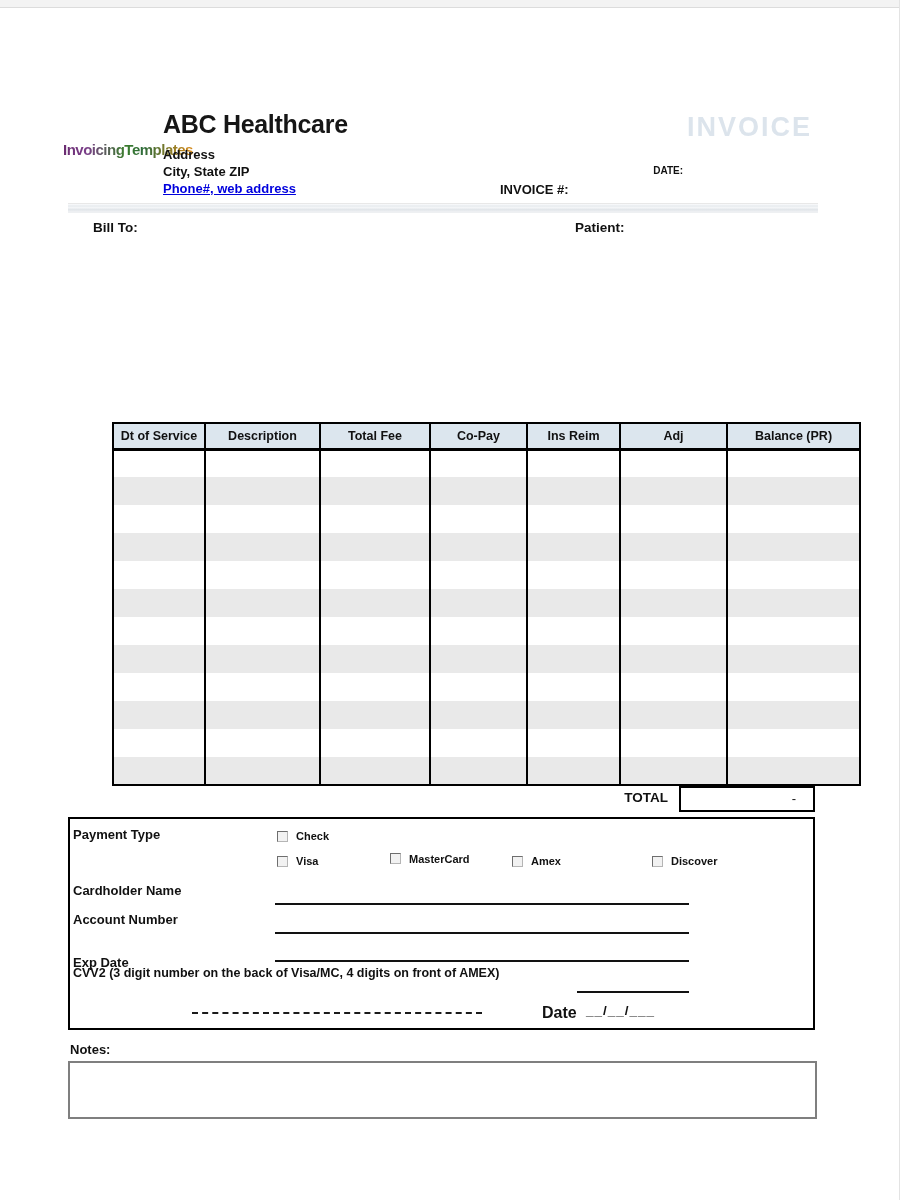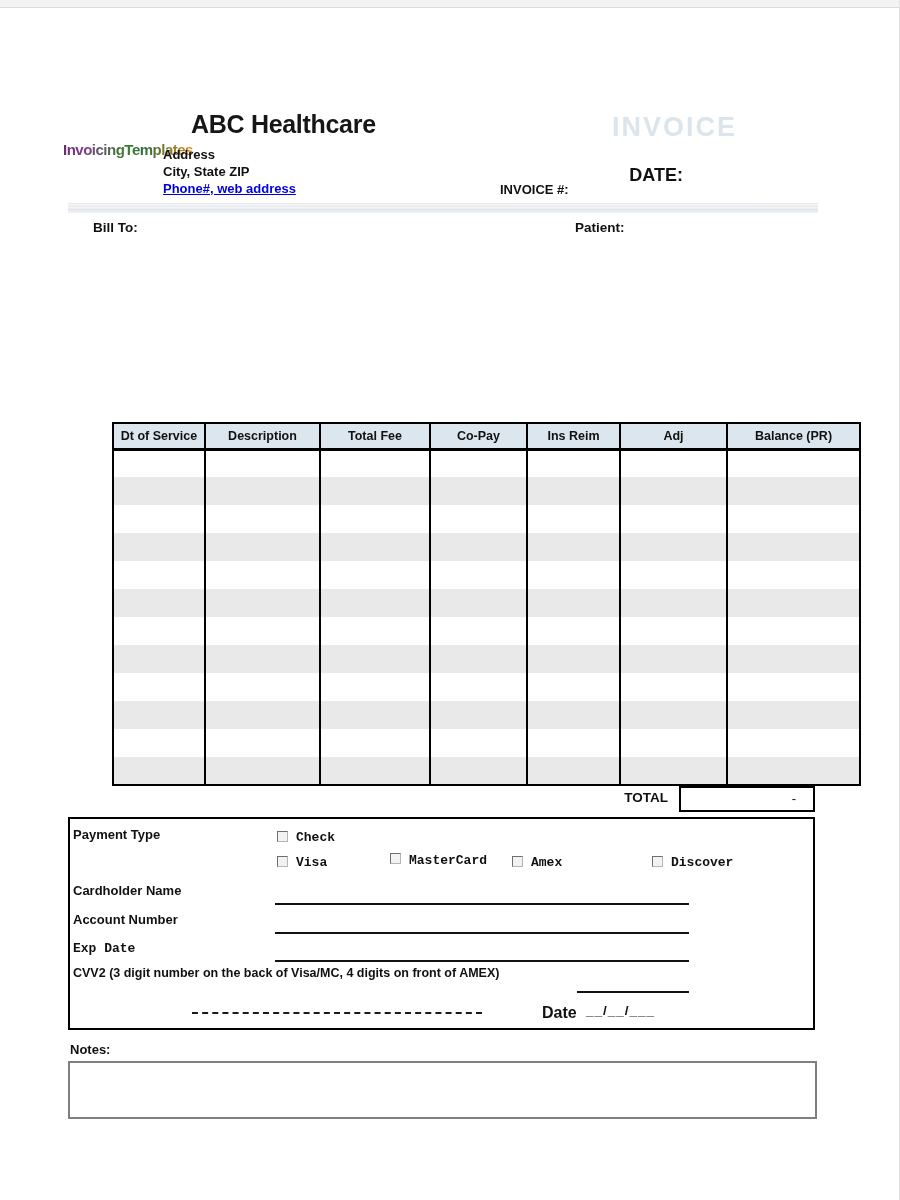--- a/index.html
+++ b/index.html
@@ -9,27 +9,27 @@
           border-right:1px solid #e3e3e3; }
   .abs { position:absolute; }
 
   
   .top-strip { left:0; top:0; width:900px; height:8px; background:#f3f3f3; border-bottom:1px solid #dcdcdc; }
 
   
   .logo { left:63px; top:141px; font-size:15px; font-weight:bold; letter-spacing:-0.5px;
           background:linear-gradient(90deg,#6a2c70 0%,#7b3f8a 18%,#3a7d2c 48%,#2e6b3a 62%,#d98a1a 100%);
           -webkit-background-clip:text; background-clip:text; color:transparent; }
-  .company { left:163px; top:110px; font-size:25px; font-weight:bold; color:#161616; letter-spacing:-0.3px;margin-left:28px; }
+  .company { left:163px; top:110px; font-size:25px; font-weight:bold; color:#161616; letter-spacing:-0.3px; }
   .addr1 { left:163px; top:147px; font-size:13px; font-weight:600; }
   .addr2 { left:163px; top:164px; font-size:13px; font-weight:600; }
   .contact { left:163px; top:181px; font-size:13px; font-weight:600; color:var(--link,#0000dd); text-decoration:underline; cursor:pointer; }
-  .watermark { left:612px; top:112px; width:200px; font-size:27px; font-weight:bold;
+  .watermark { left:612px; top:112px; width:200px; text-align:right; font-size:27px; font-weight:bold;
                color:var(--watermark,#dce4ec); letter-spacing:2px; }
-  .meta-date { left:500px; top:165px; width:183px; text-align:right; font-size:18px; font-weight:bold; }
+  .meta-date { left:500px; top:165px; width:183px; text-align:right; font-size:10px; font-weight:bold; }
   .meta-inv  { left:500px; top:182px; width:183px; font-size:13px; font-weight:bold; }
 
   .divider { left:68px; top:203px; width:750px; height:10px;
              background:linear-gradient(to bottom,#fbfcfd 0%,#e7ebee 25%,#f4f6f8 45%,#e1e5e9 70%,#f0f2f4 100%);
              border-top:1px solid #e8e8e8; border-bottom:1px solid #eef0f2; }
 
   .bill-to { left:93px; top:220px; font-size:13.5px; font-weight:bold; }
   .patient { left:575px; top:220px; font-size:13.5px; font-weight:bold; }
 
   
@@ -52,21 +52,21 @@
 
   .total-label { left:556px; top:790px; width:112px; text-align:right; font-size:13.5px; font-weight:bold; }
   .total-cell { left:679px; top:786px; width:136px; height:26px; border:2px solid #000; background:#fff;
                 font-size:13px; text-align:right; line-height:22px; padding-right:17px; }
 
   
   .paybox { left:68px; top:817px; width:747px; height:213px; border:2px solid #000; background:#fff; }
   .pay-label { position:absolute; font-size:13px; font-weight:bold; }
   .cb { position:absolute; width:11px; height:11px; background:#f2f2f2; border:1px solid #b5b5b5;
         border-top:1.5px solid #6e6e6e; border-left:1.5px solid #6e6e6e; cursor:pointer; }
-  .cb-label { position:absolute; font-size:13px; font-weight:600;font-family:Liberation Mono, monospace; }
+  .cb-label { position:absolute; font-size:11px; font-weight:600; }
   .fline { position:absolute; border-top:2.5px solid #121212; }
   .sig-line { position:absolute; left:122px; top:193px; width:290px; border-top:2.5px dashed #1a1a1a; }
   .cvv { position:absolute; left:3px; top:147px; font-size:12.5px; font-weight:bold; }
   .date-lbl { position:absolute; left:472px; top:185px; font-size:16px; font-weight:bold; }
   .date-ph  { position:absolute; left:516px; top:184px; font-size:13.5px; font-weight:bold; letter-spacing:1px; }
 
   
   .notes-label { left:70px; top:1042px; font-size:13px; font-weight:bold; }
   .notes-box { left:68px; top:1061px; width:749px; height:58px; border:2px solid var(--notes_border,#7f7f7f); background:#fff; }
 </style>
@@ -246,21 +246,21 @@
 
     <div class="cb" style="left:582px; top:37px;"></div>
     <div class="cb-label" style="left:601px; top:36px;">Discover</div>
 
     <div class="pay-label" style="left:3px; top:64px;">Cardholder Name</div>
     <div class="fline" style="left:205px; top:84px; width:414px;"></div>
 
     <div class="pay-label" style="left:3px; top:93px;">Account Number</div>
     <div class="fline" style="left:205px; top:113px; width:414px;"></div>
 
-    <div class="pay-label" style="left:3px; top:122px;font-family:Liberation Mono, monospace;">Exp Date</div>
+    <div class="pay-label" style="left:3px; top:136px;">Exp Date</div>
     <div class="fline" style="left:205px; top:141px; width:414px;"></div>
 
     <div class="cvv"><span>CVV2</span><span style="font-weight:600;"> (3 digit number on the back of Visa/MC, 4 digits on front of AMEX)</span></div>
     <div class="fline" style="left:507px; top:172px; width:112px;"></div>
 
     <div class="sig-line"></div>
     <div class="date-lbl">Date</div>
     <div class="date-ph">__/__/___</div>
   </div>
 

